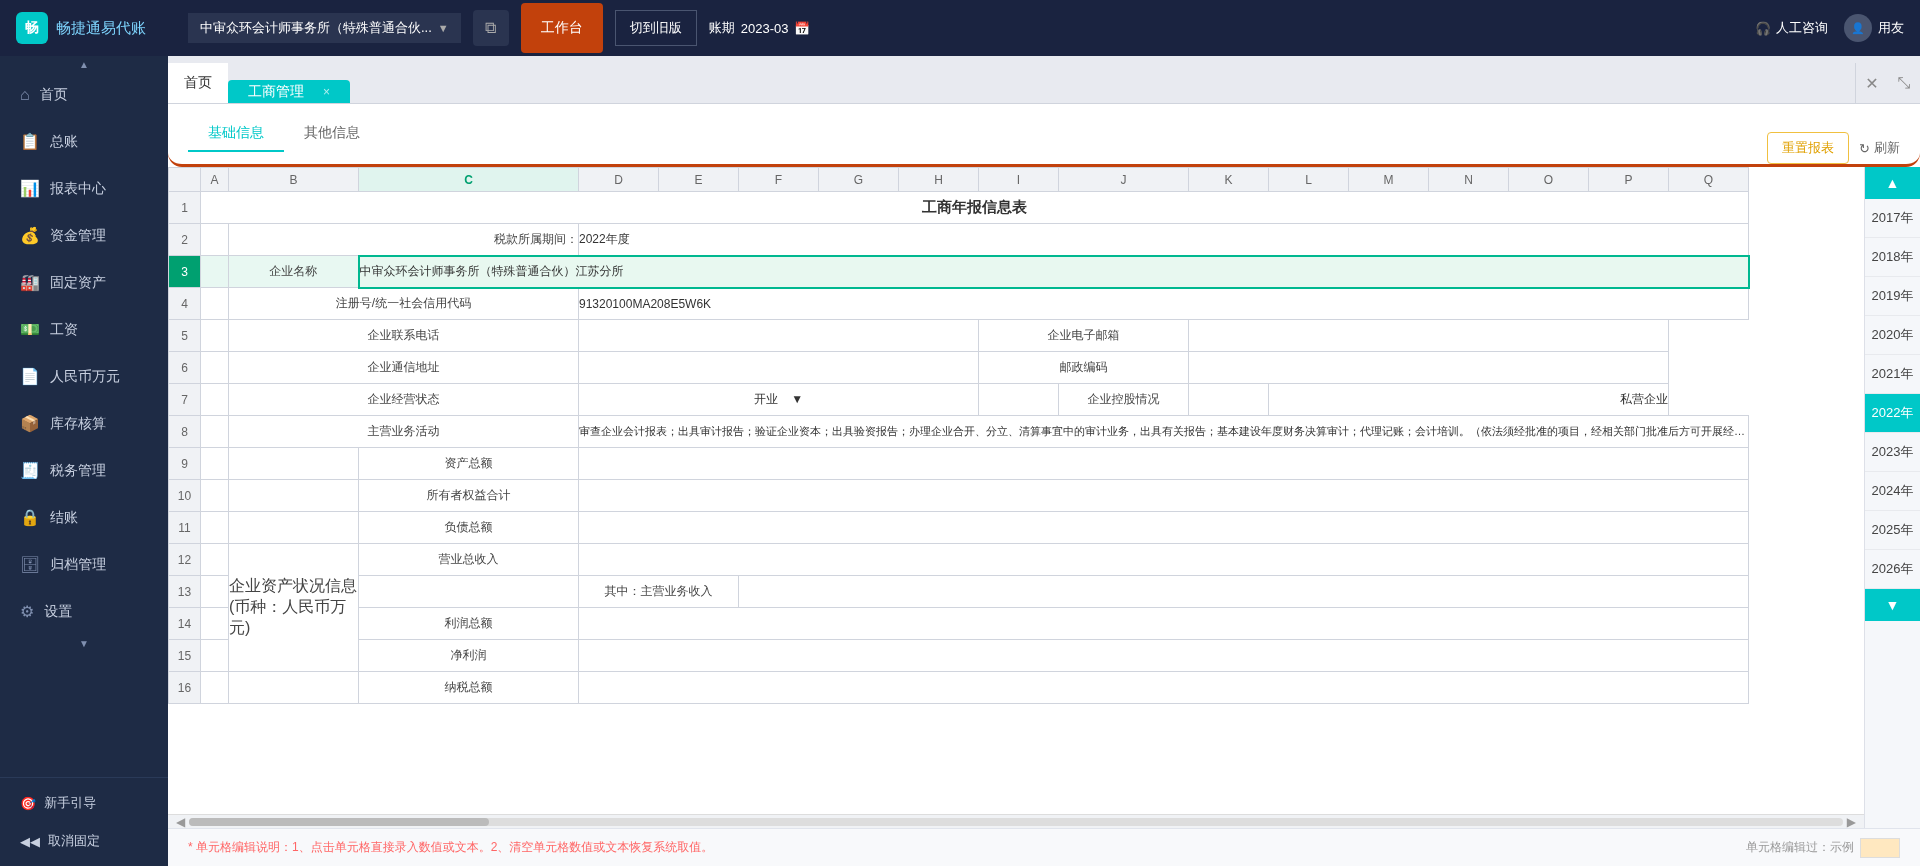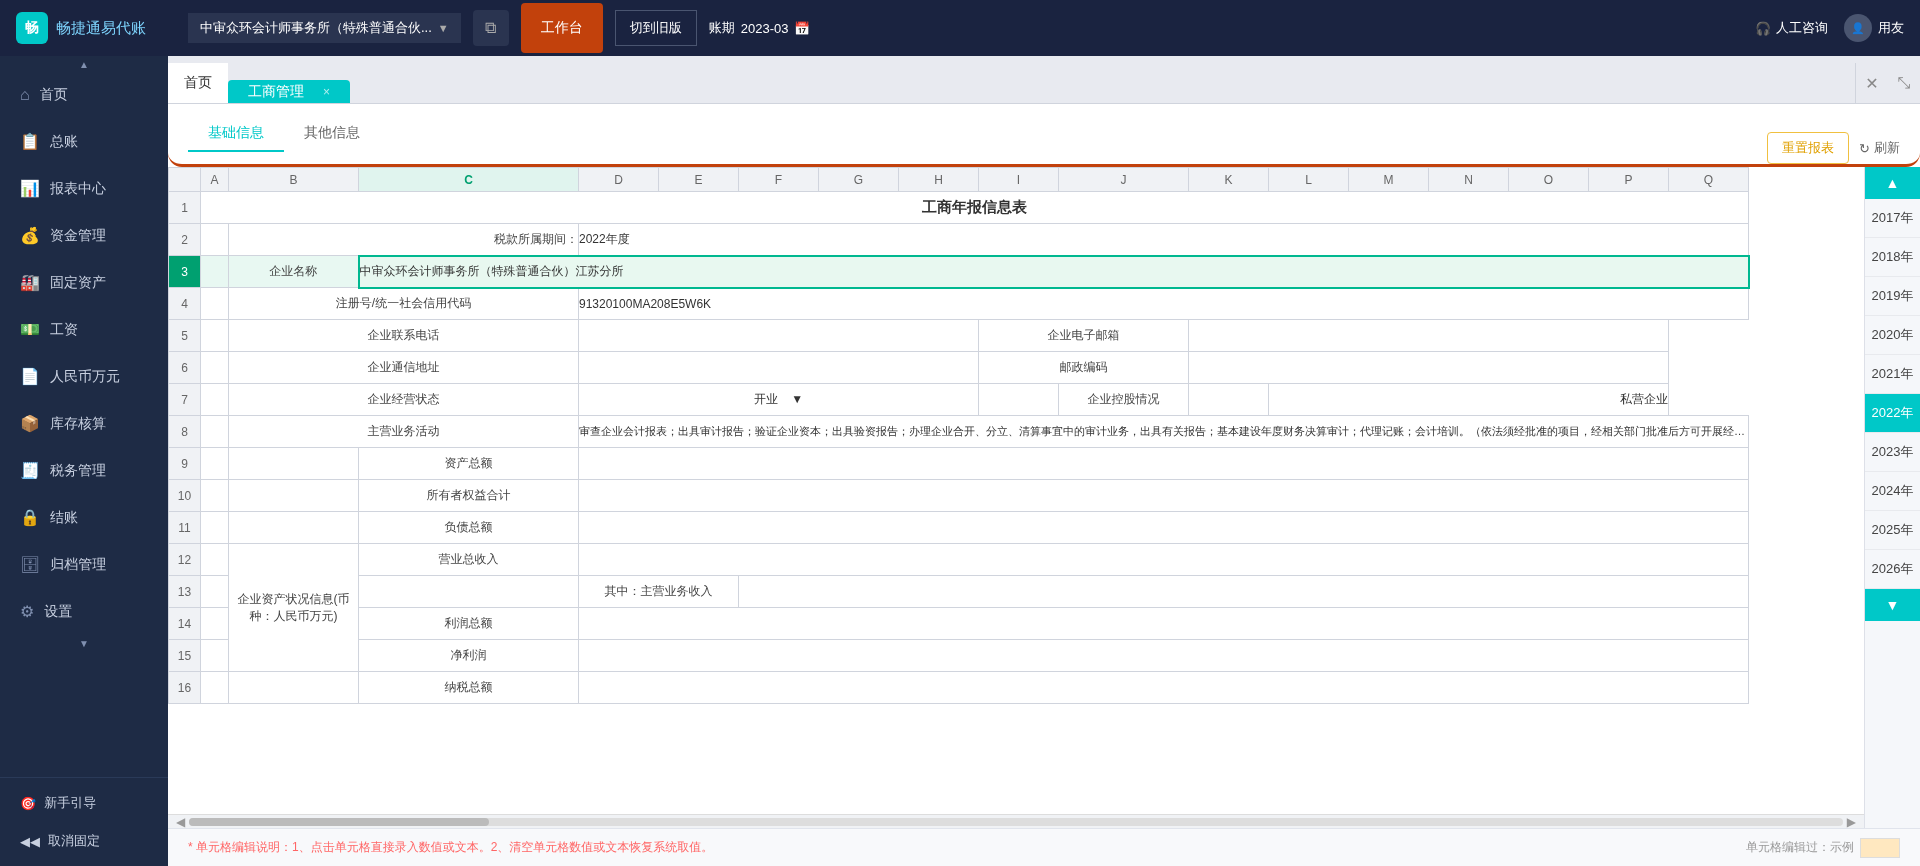--- a/index.html
+++ b/index.html
@@ -462,21 +462,21 @@
                   <td class="row-num">11</td>
                   <td class="cell"></td>
                   <td class="cell"></td>
                   <td class="cell label">负债总额</td>
                   <td colspan="14" class="cell"></td>
                 </tr>
 
                 <tr>
                   <td class="row-num">12</td>
                   <td class="cell"></td>
-                  <td class="cell label" rowspan="4" style="text-align:center; vertical-align:middle; font-size:12px;">企业资产状况信息(币种：人民币万元)</td>
+                  <td class="cell label" rowspan="4" style="text-align:left; vertical-align:middle; font-size:16px;">企业资产状况信息(币种：人民币万元)</td>
                   <td class="cell label">营业总收入</td>
                   <td colspan="14" class="cell"></td>
                 </tr>
 
                 <tr>
                   <td class="row-num">13</td>
                   <td class="cell"></td>
                   <td class="cell"></td>
                   <td colspan="2" class="cell label" style="text-align:center;">其中：主营业务收入</td>
                   <td colspan="12" class="cell"></td>

